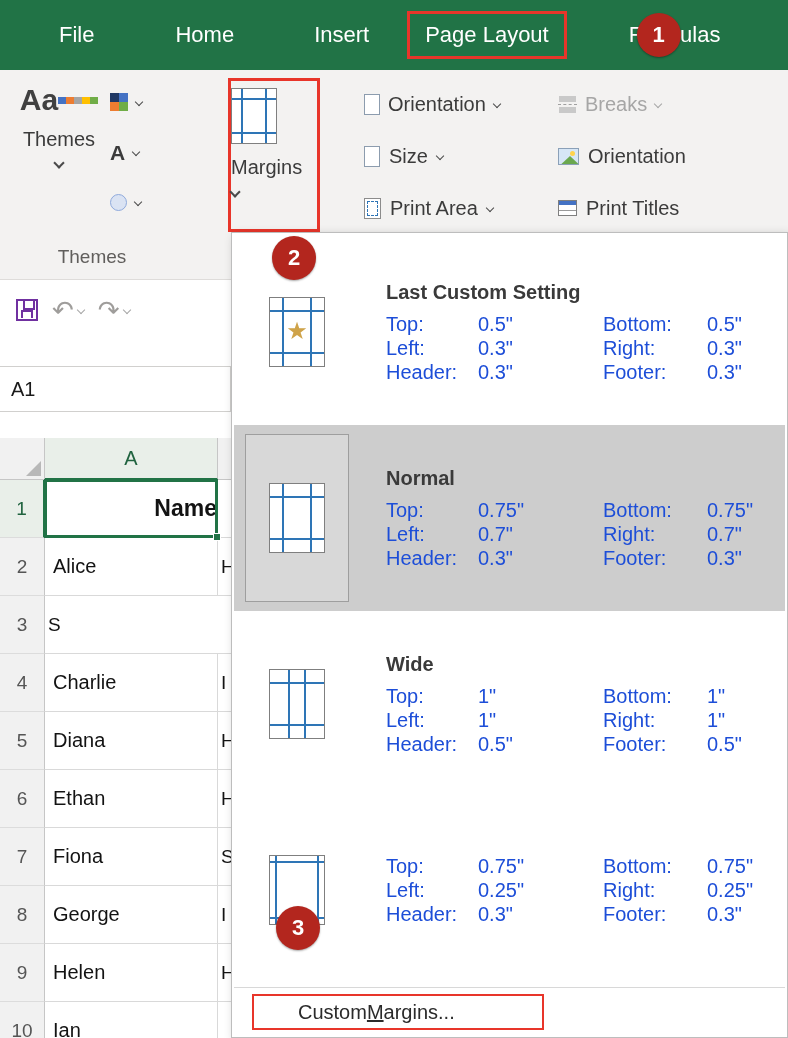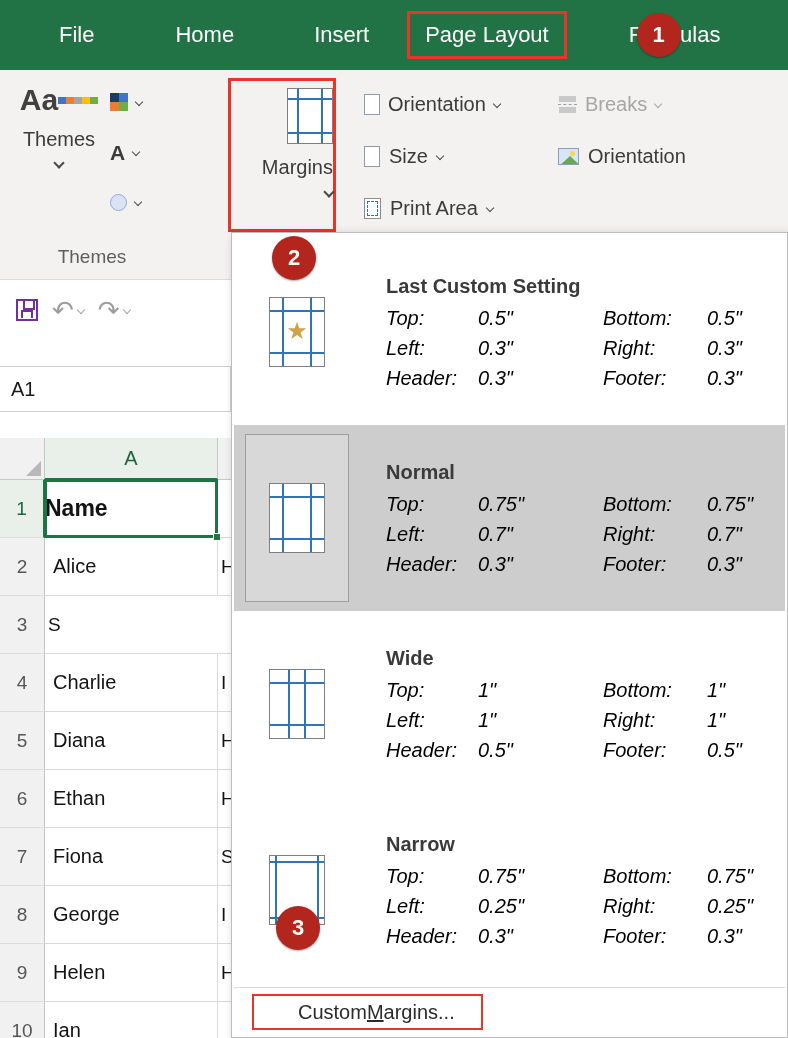--- a/index.html
+++ b/index.html
@@ -48,22 +48,22 @@
 
   .small-btn { position:absolute; left:104px; width:54px; height:40px;
     display:flex; align-items:center; gap:8px; padding-left:6px; }
   .sb1{top:12px}.sb2{top:62px}.sb3{top:112px}
   .ic-colors { width:18px; height:18px; display:grid; grid-template-columns:9px 9px; grid-template-rows:9px 9px; }
   .ic-colors i { display:block; }
   .cc1{background:#1f3864}.cc2{background:#4472c4}.cc3{background:#ed7d31}.cc4{background:#70ad47}
   .ic-fonts { font-size:21px; font-weight:bold; color:#3b3b3b; line-height:1; }
   .ic-effects { width:17px; height:17px; border-radius:50%; background:#dae3f3; border:1.5px solid #8faadc; }
 
-  .margins-btn { position:absolute; left:228px; top:8px; width:108px; height:154px;
-    border:3px solid #e8352a; display:flex; flex-direction:column; align-items:flex-end; padding-top:7px; }
+  .margins-btn { position:absolute; left:228px; top:8px; width:92px; height:154px;
+    border:3px solid #e8352a; display:flex; flex-direction:column; align-items:flex-start; padding-top:7px; }
   .margins-btn .btn-label { margin-top:12px; }
   .margins-btn .chev { margin-top:9px; }
 
   .rbtn { position:absolute; height:36px; display:flex; align-items:center; gap:9px;
     font-size:20px; color:#3b3b3b; white-space:nowrap; }
   .c2 { left:364px; }
   .c3 { left:558px; }
   .r1 { top:16px;gap:8px; } .r2 { top:68px; } .r3 { top:120px; }
   .rbtn.disabled, .rbtn.disabled .btn-label { color:#a6a6a6; }
 
@@ -129,42 +129,42 @@
     font-size:20px; color:#444; background:#f1f1f1; border-right:1px solid #c6c6c6; border-bottom:1px solid #c6c6c6; }
   .colA { width:173px; background:#e9efe9; color:#20633f; border-bottom:2px solid #217346; }
   .colB { flex:1; }
   .rowhead { width:45px; display:flex; align-items:center; justify-content:center;
     font-size:19px; color:#555; background:#f1f1f1; border-right:1px solid #c6c6c6; border-bottom:1px solid #dcdcdc; }
   .rowhead.selhd { background:#e9efe9; color:#20633f; border-right:2px solid #217346; }
   .cellA { width:173px; display:flex; align-items:center; padding-left:8px; font-size:20px; color:#131313;
     border-right:1px solid #d9d9d9; border-bottom:1px solid #d9d9d9; background:#fff; }
   .cellB { flex:1; display:flex; align-items:center; padding-left:3px; font-size:19px; color:#131313;
     border-bottom:1px solid #d9d9d9; background:#fff; }
-  .name-cell { justify-content:flex-start; padding-left:0; font-weight:bold; font-size:23px; position:relative; }
+  .name-cell { justify-content:flex-end; padding-left:0; font-weight:bold; font-size:23px; position:relative; }
   .sel-border { position:absolute; inset:-1px; border:3px solid #217346; pointer-events:none; }
   .sel-handle { position:absolute; right:-4px; bottom:-4px; width:8px; height:8px;
     background:#217346; border:1.5px solid #fff; }
 
   
   .menu { position:absolute; left:231px; top:232px; width:557px; height:806px;
     background:#fff; border:1px solid #bdbdbd; box-shadow:4px 4px 10px rgba(0,0,0,.28);
     padding-top:6px; z-index:5; }
   .mi { display:flex; align-items:center; height:186px; margin:0 2px; }
   .mi.selected { background:#cdcdcd; }
   .mi-iconzone { width:126px; flex:none; display:flex; align-items:center; justify-content:center; }
   .mi-iconbox { width:104px; height:168px; display:flex; align-items:center; justify-content:center;
     border:1px solid transparent; }
   .mi.selected .mi-iconbox { border-color:#9e9e9e; background:#d8d8d8; }
   .mi-text { flex:1; padding-left:26px; }
   .mi-title { font-size:20px; font-weight:bold; color:#3a3a3a; margin-bottom:9px; }
-  .mi-grid { display:grid; grid-template-columns:92px 125px 104px auto; row-gap:7px;
-    font-size:20px; color:#000000;font-style:italic; }
+  .mi-grid { display:grid; grid-template-columns:92px 125px 104px auto; row-gap:1px;
+    font-size:20px; color:#1d4ed8; }
   .menu-sep { height:1px; background:#d8d8d8; margin:4px 2px; }
   .menu-custom-wrap { margin:6px 0 0 20px; }
-  .menu-custom { width:231px; height:36px; border:2.5px solid #e8352a;
+  .menu-custom { width:292px; height:36px; border:2.5px solid #e8352a;
     display:flex; align-items:center; padding-left:44px; font-size:20px; color:#2b2b2b; }
   .menu-custom .u { text-decoration:underline; }
 </style>
 </head>
 <body>
 
 <div class="tabbar">
   <div class="tab tab-file">File</div>
   <div class="tab">Home</div>
   <div class="tab">Insert</div>
@@ -244,20 +244,24 @@
   <div class="rbtn c3 r1 disabled">
     <span class="ic-breaks">
         <i></i>
       </span>
     <span class="btn-label">Breaks</span>
     <span class="chev sm dis"></span>
   </div>
   <div class="rbtn c3 r2">
     <span class="ic-background"></span>
     <span class="btn-label">Orientation</span>
+  </div>
+  <div class="rbtn c3 r3">
+    <span class="ic-printtitles"></span>
+    <span class="btn-label">Print Titles</span>
   </div>
 
   <div class="group-label">Themes</div>
 </div>
 
 <div class="qat">
   <span class="floppy"></span>
   <span class="qat-group">
     <span class="uarrow">↶</span>
     <span class="chev sm dis"></span>
@@ -432,21 +436,20 @@
         <div class="mi-iconbox">
       <div class="mpage m-narrow">
         <div class="ml mv v1"></div>
             <div class="ml mv v2"></div>
         <div class="ml mh h1"></div>
             <div class="ml mh h2"></div>
       </div>
     </div>
       </div>
     <div class="mi-text">
-      <div class="mi-title">Narrow</div>
       <div class="mi-grid">
         <span>Top:</span>
           <span>0.75"</span>
           <span>Bottom:</span>
           <span>0.75"</span>
         <span>Left:</span>
           <span>0.25"</span>
           <span>Right:</span>
           <span>0.25"</span>
         <span>Header:</span>

